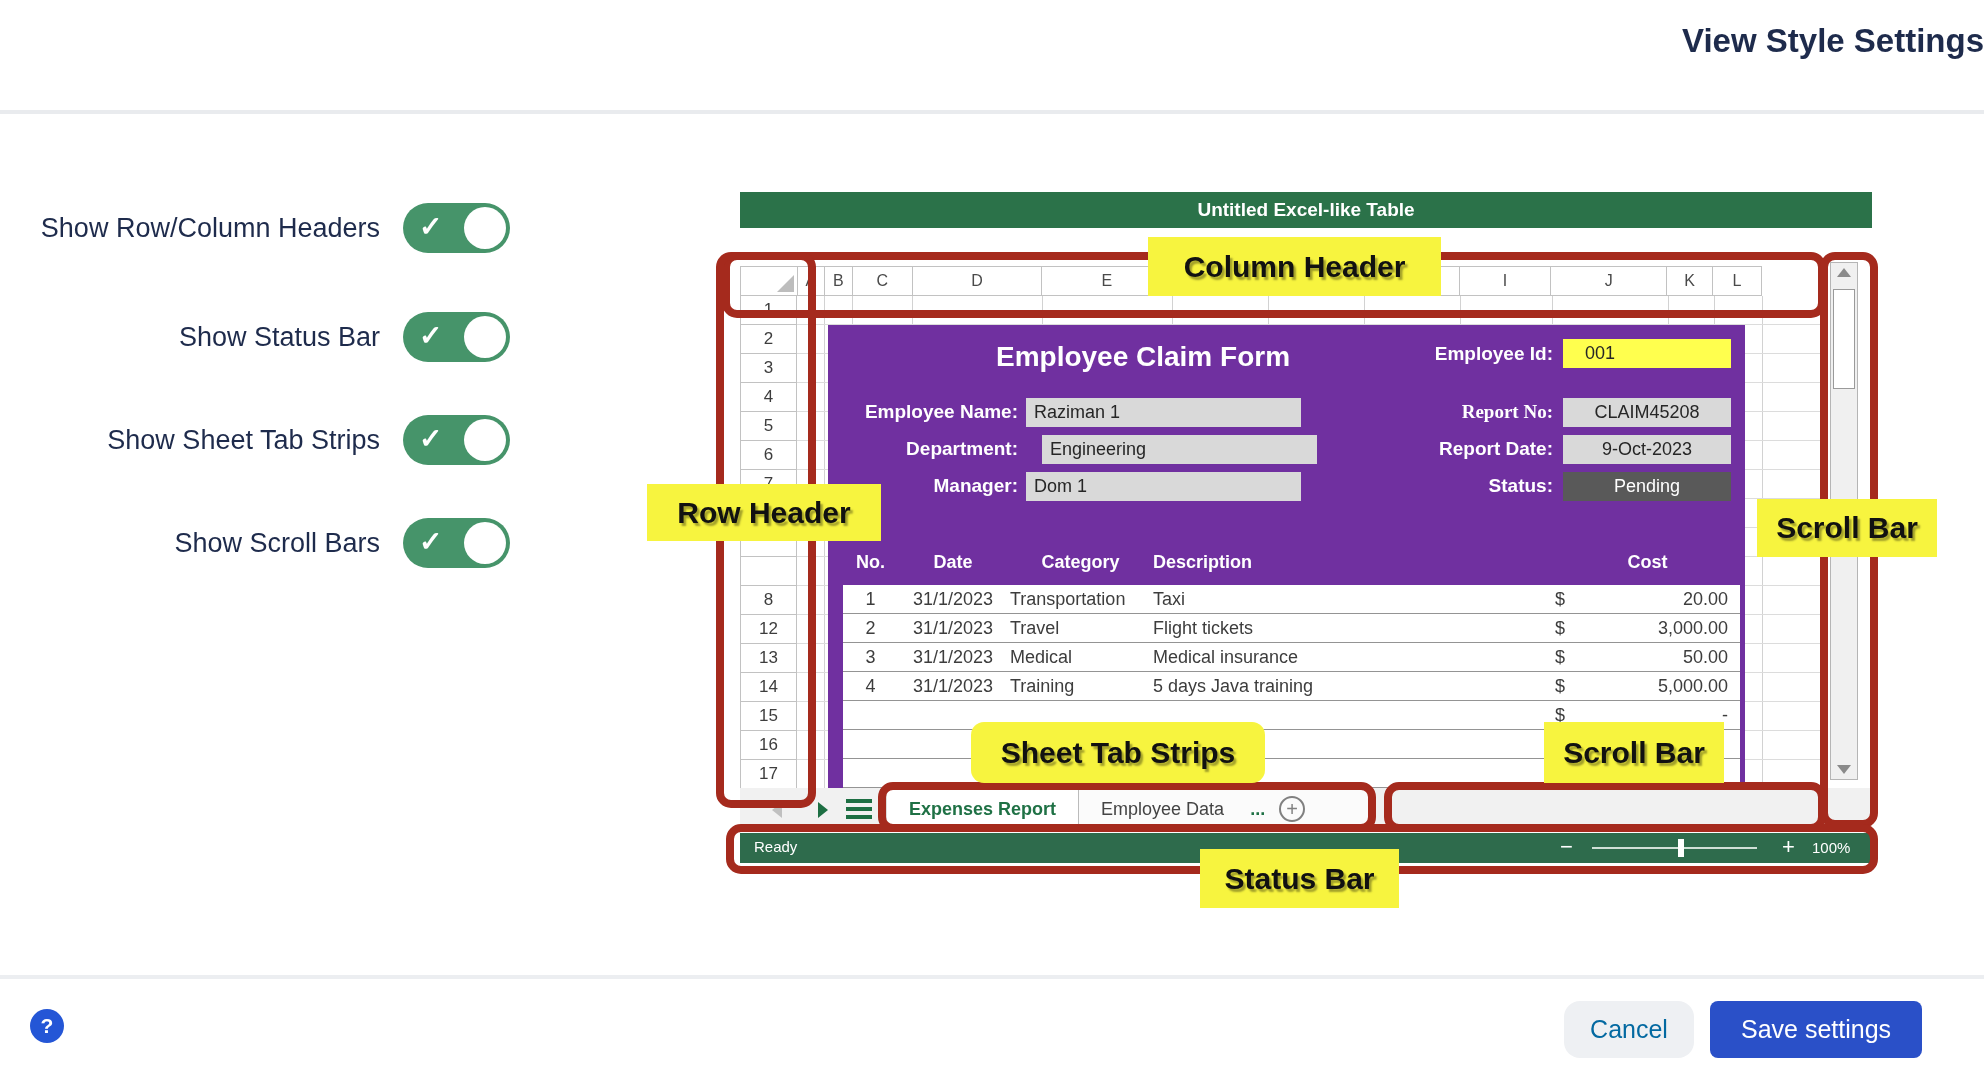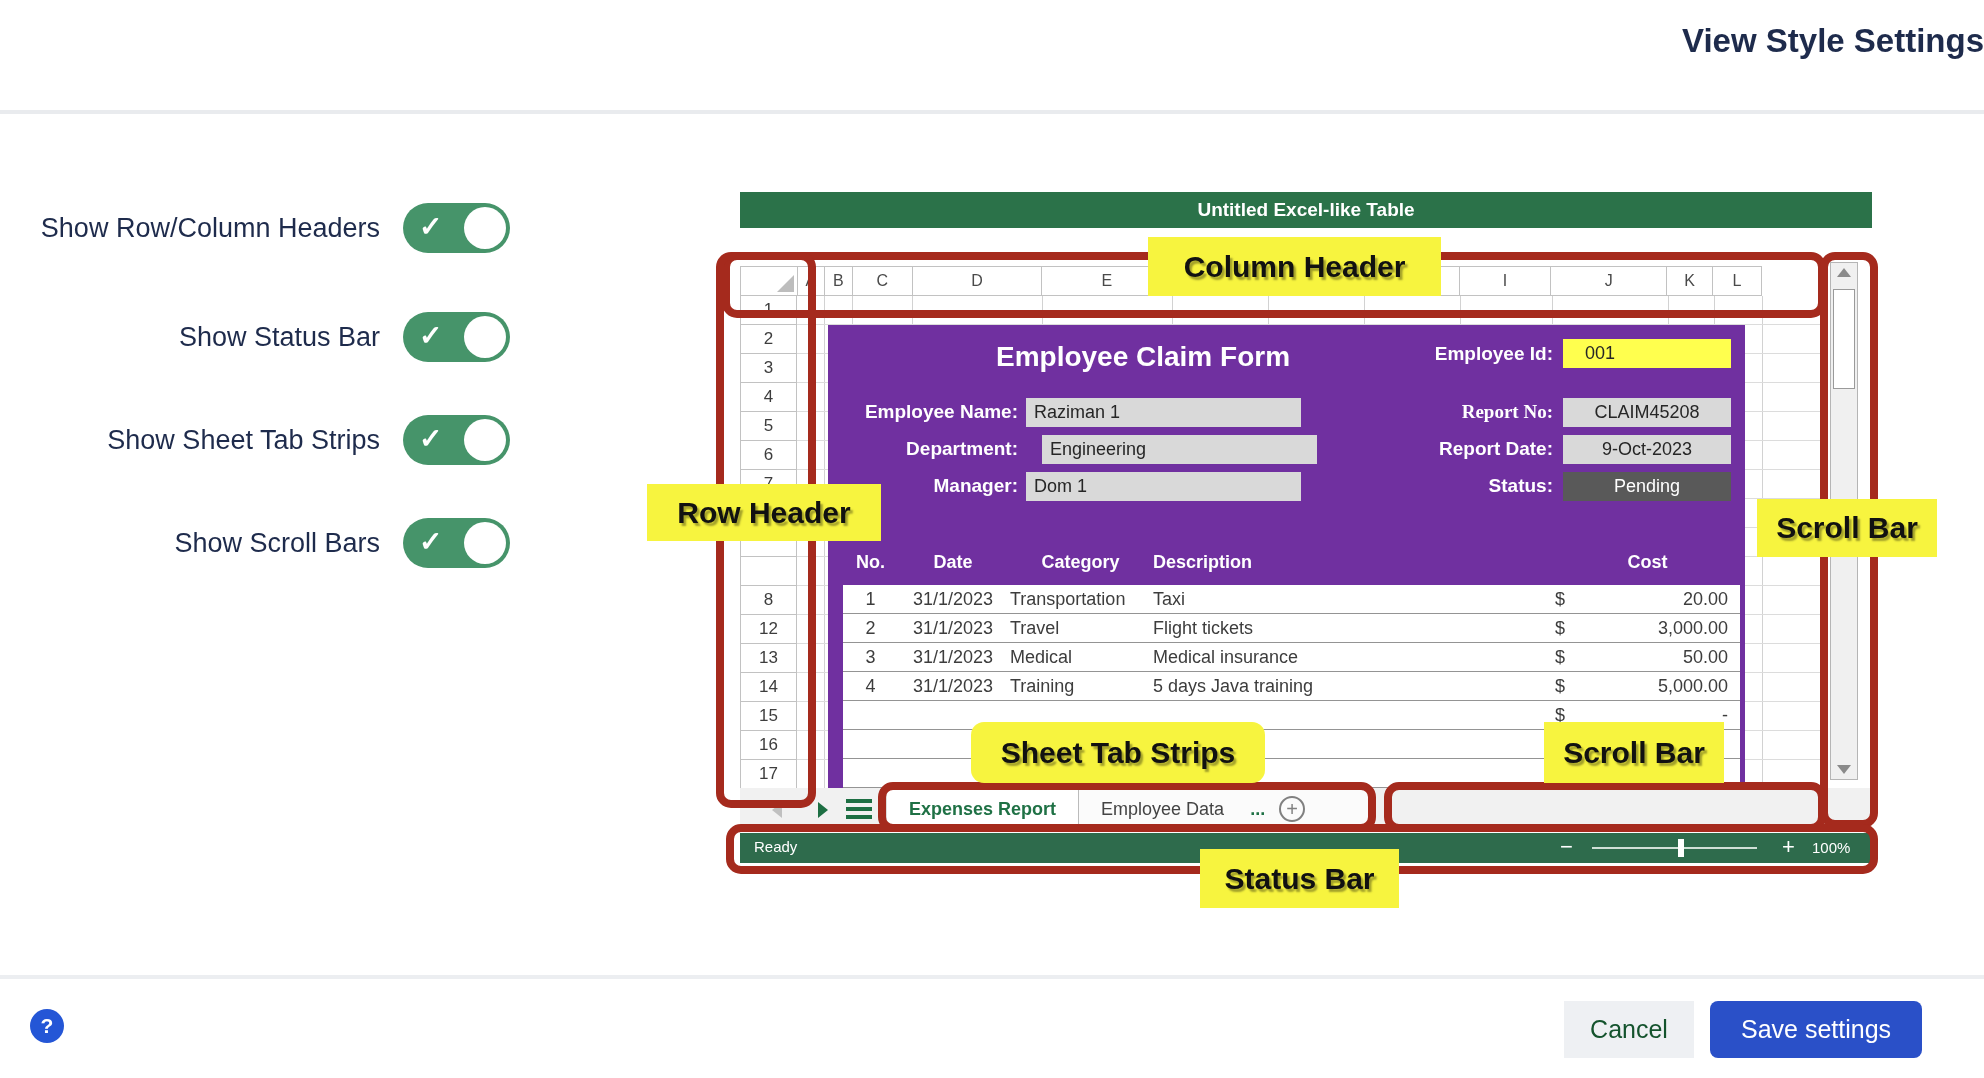--- a/index.html
+++ b/index.html
@@ -135,21 +135,21 @@
   .lbl-tabs{left:971px;top:722px;width:294px;height:61px;border-radius:13px;}
   .lbl-hscroll{left:1544px;top:722px;width:180px;height:61px;}
   .lbl-status{left:1200px;top:849px;width:199px;height:59px;}
 
   
   .ftr-divider{position:absolute;left:0;top:975px;width:100%;height:4px;background:#eceef1;}
   .help-btn{position:absolute;left:30px;top:1009px;width:34px;height:34px;border-radius:50%;
             background:#2456d6;color:#fff;font-weight:bold;font-size:21px;
             display:flex;align-items:center;justify-content:center;cursor:pointer;}
   .cancel-btn{position:absolute;left:1564px;top:1001px;width:130px;height:57px;background:#eef0f3;
-              border:none;border-radius:0;color:#14532d;font-size:25px;cursor:pointer;
+              border:none;border-radius:16px;color:#0369a1;font-size:25px;cursor:pointer;
               font-family:"Liberation Sans",sans-serif;}
   .save-btn{position:absolute;left:1710px;top:1001px;width:212px;height:57px;background:#2a50c8;
             border:none;border-radius:8px;color:#fff;font-size:25px;font-weight:normal;cursor:pointer;
             font-family:"Liberation Sans",sans-serif;}
 </style>
 </head>
 <body>
 
 <div class="stage">
 

